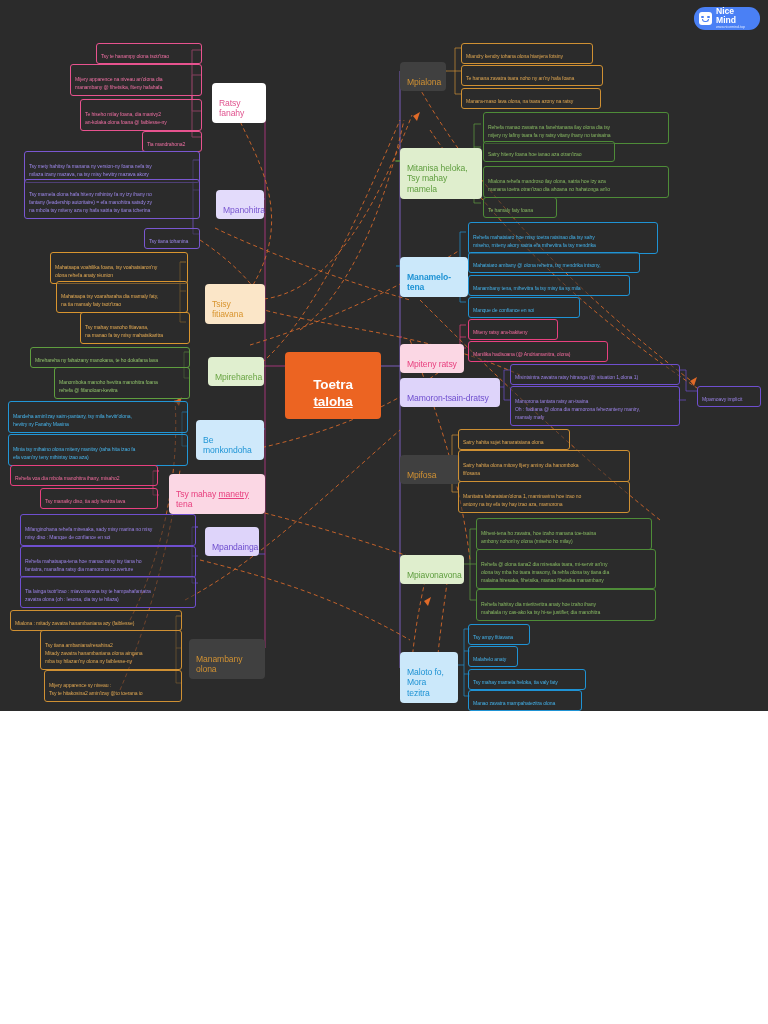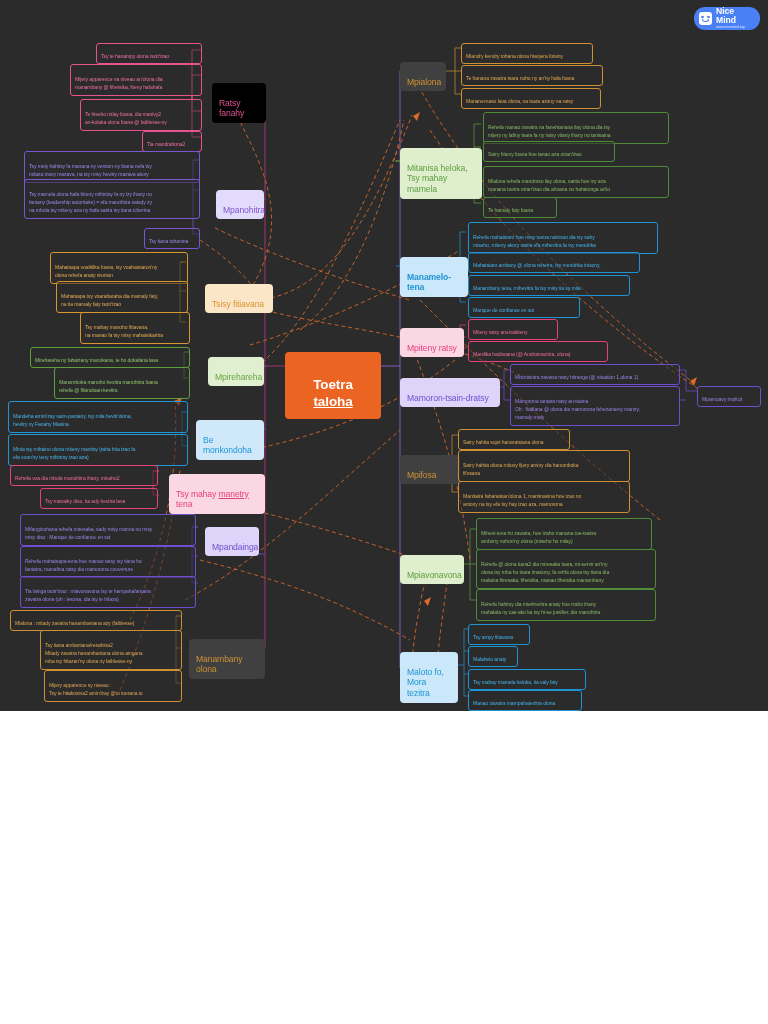--- a/index.html
+++ b/index.html
@@ -57,21 +57,21 @@
   .leaf {
     font-size: 5.1px;
     background: rgba(43,43,43,0.55);
     padding: 3px 4px;
     border-radius: 3px;
   }
   .leaf.t2 { line-height: 1.55; }
 
   
   .c-pink   { border-color:#e8538f; color:#ef6fa3; }
-  .m-pink   { background:#000000; color:#e0538f; }
+  .m-pink   { background:#ffffff; color:#e0538f; }
   .c-purple { border-color:#7a57d1; color:#9b86e8; }
   .m-purple { background:#e3dbfb; color:#7a57d1; }
   .c-orange { border-color:#d9952f; color:#e4ab54; }
   .m-orange { background:#fbe6c8; color:#d9952f; }
   .c-green  { border-color:#5f9e3f; color:#8fc06a; }
   .m-green  { background:#e0efcf; color:#6aa544; }
   .c-blue   { border-color:#2196d6; color:#46b3ea; }
   .m-blue   { background:#cfe9fb; color:#2196d6; }
   .c-hotpink{ border-color:#e8407f; color:#f06a9c; }
   .m-hotpink{ background:#fbd7e4; color:#e8407f; }
@@ -259,21 +259,21 @@
     </div>
     <div class="node leaf c-purple t2" style="left:24px; top:179px; width:176px;">
       <span>Tsy mamela olona hafa hiteny mihintsy fa ny izy ihany no
 fantany (leadership autoritaire) = efa manohitra satsdy zy
 na mbola tsy miteny aza ny hafa satria tsy tiana tcherina</span>
     </div>
     <div class="node leaf c-purple" style="left:144px; top:228px; width:56px;">
       <span>Tsy tiana tohanina</span>
     </div>
 
-    <div class="node main m-orange" style="left:205px; top:284px; width:68px;">
+    <div class="node main m-orange" style="left:205px; top:284px; width:60px;">
       <span>Tsisy fitiavana</span>
     </div>
     <div class="node leaf c-orange t2" style="left:50px; top:252px; width:138px;">
       <span>Mahatsapa voahilika foana, tsy voahatsiaron'ny
 olona rehefa anaty réunion</span>
     </div>
     <div class="node leaf c-orange t2" style="left:56px; top:281px; width:132px;">
       <span>Mahatsapa tsy voaraharaha dia mamaly faty,
 na tia mamaly faty tsotr'izao</span>
     </div>
@@ -389,21 +389,21 @@
     <div class="node leaf c-sky" style="left:468px; top:252px; width:172px;">
       <span>Mahatsiaro ambany @ olona rehetra, tsy mendrika intsony,</span>
     </div>
     <div class="node leaf c-sky" style="left:468px; top:275px; width:162px;">
       <span>Manambany tena, mihevitra fa tsy misy tia sy mila</span>
     </div>
     <div class="node leaf c-sky" style="left:468px; top:297px; width:112px;">
       <span>Manque de confiance en soi</span>
     </div>
 
-    <div class="node main m-hotpink" style="left:400px; top:328px; width:64px;">
+    <div class="node main m-hotpink" style="left:400px; top:344px; width:64px;">
       <span>Mpiteny ratsy</span>
     </div>
     <div class="node leaf c-hotpink" style="left:468px; top:319px; width:90px;">
       <span>Miteny ratsy ara-bakiteny</span>
     </div>
     <div class="node leaf c-hotpink" style="left:468px; top:341px; width:140px;">
       <span>Manilika hadisoana (@ Andriamanitra, olona)</span>
     </div>
 
     <div class="node main m-violet" style="left:400px; top:378px; width:100px;">

